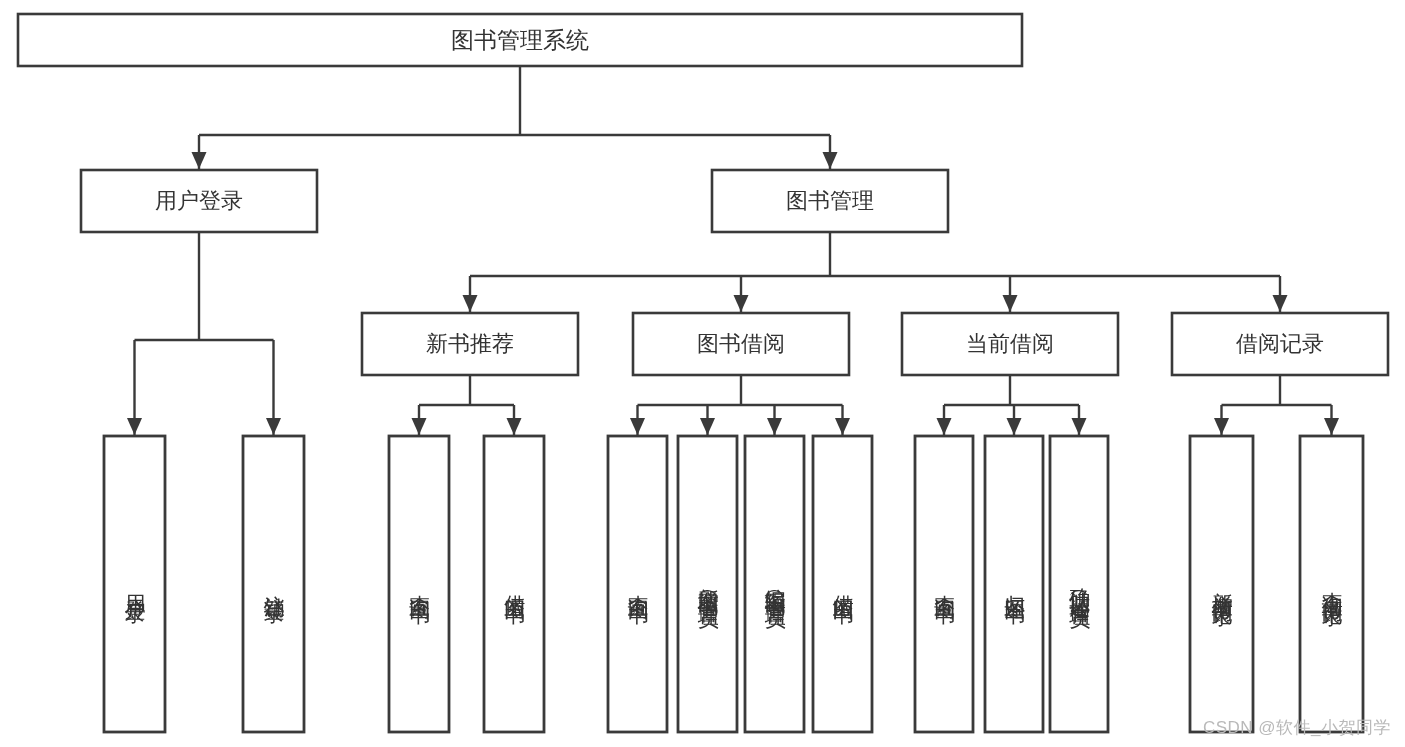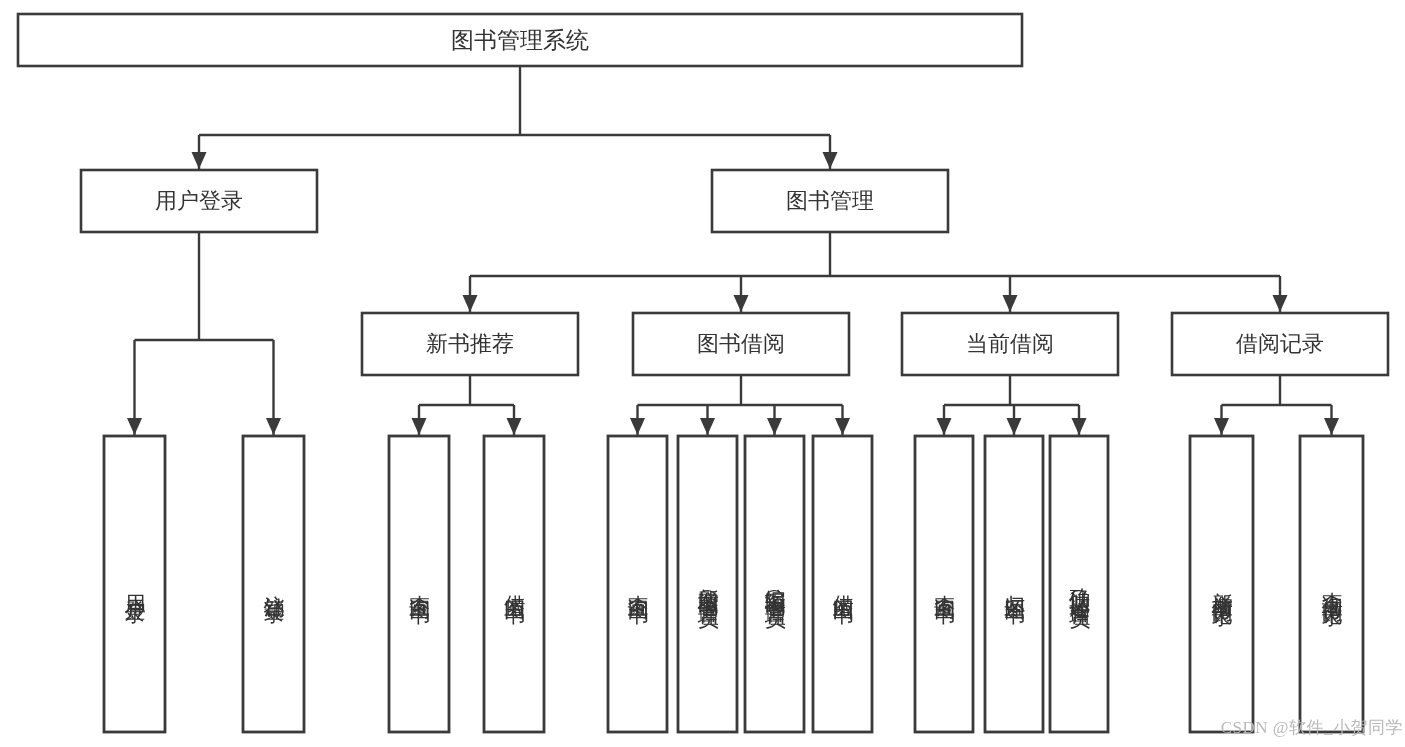--- a/index.html
+++ b/index.html
@@ -69,23 +69,23 @@
     font-family: "DejaVu Sans", "Liberation Sans", sans-serif;
     font-size: 21px;
     line-height: 1.12;
     letter-spacing: 3px;
     color: #333333;
     white-space: nowrap;
     text-align: center;
   }
   .watermark {
     position: absolute;
-    right: 2px;
+    right: 14px;
     bottom: 8px;
-    font-family: Liberation Serif, serif;
+    font-family: Liberation Sans, sans-serif;
     font-size: 17px;
     color: #b9b9b9;
     letter-spacing: 0.5px;
     white-space: nowrap;
     pointer-events: none;
   }
 </style>
 </head>
 <body>
 

